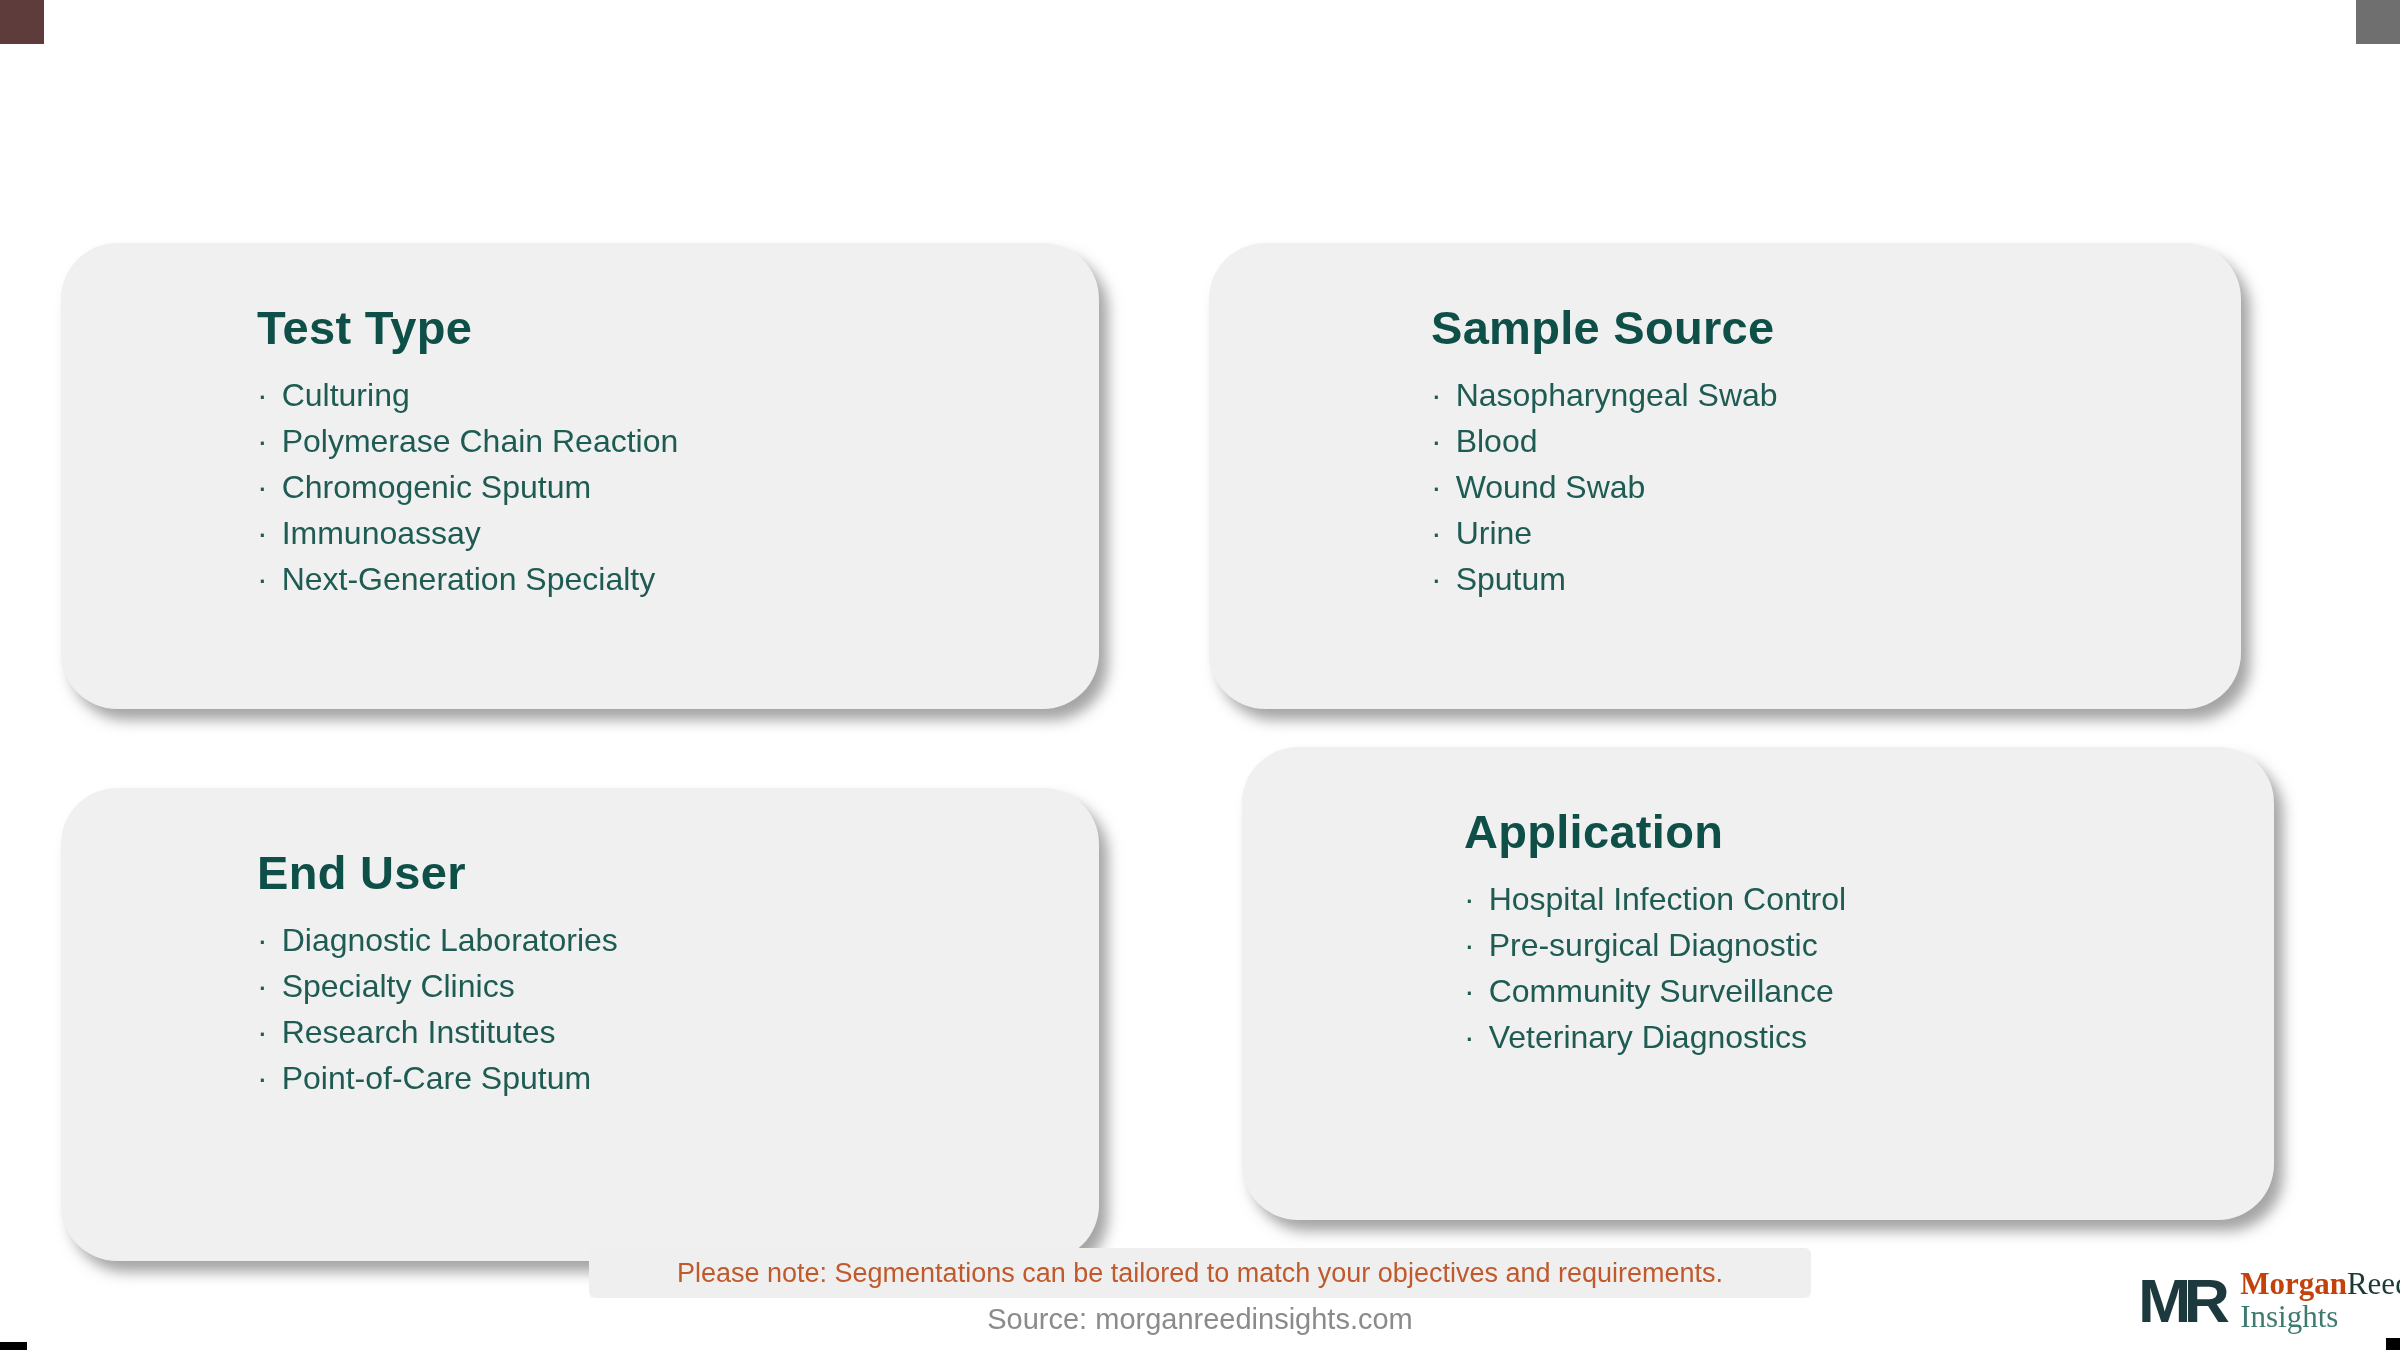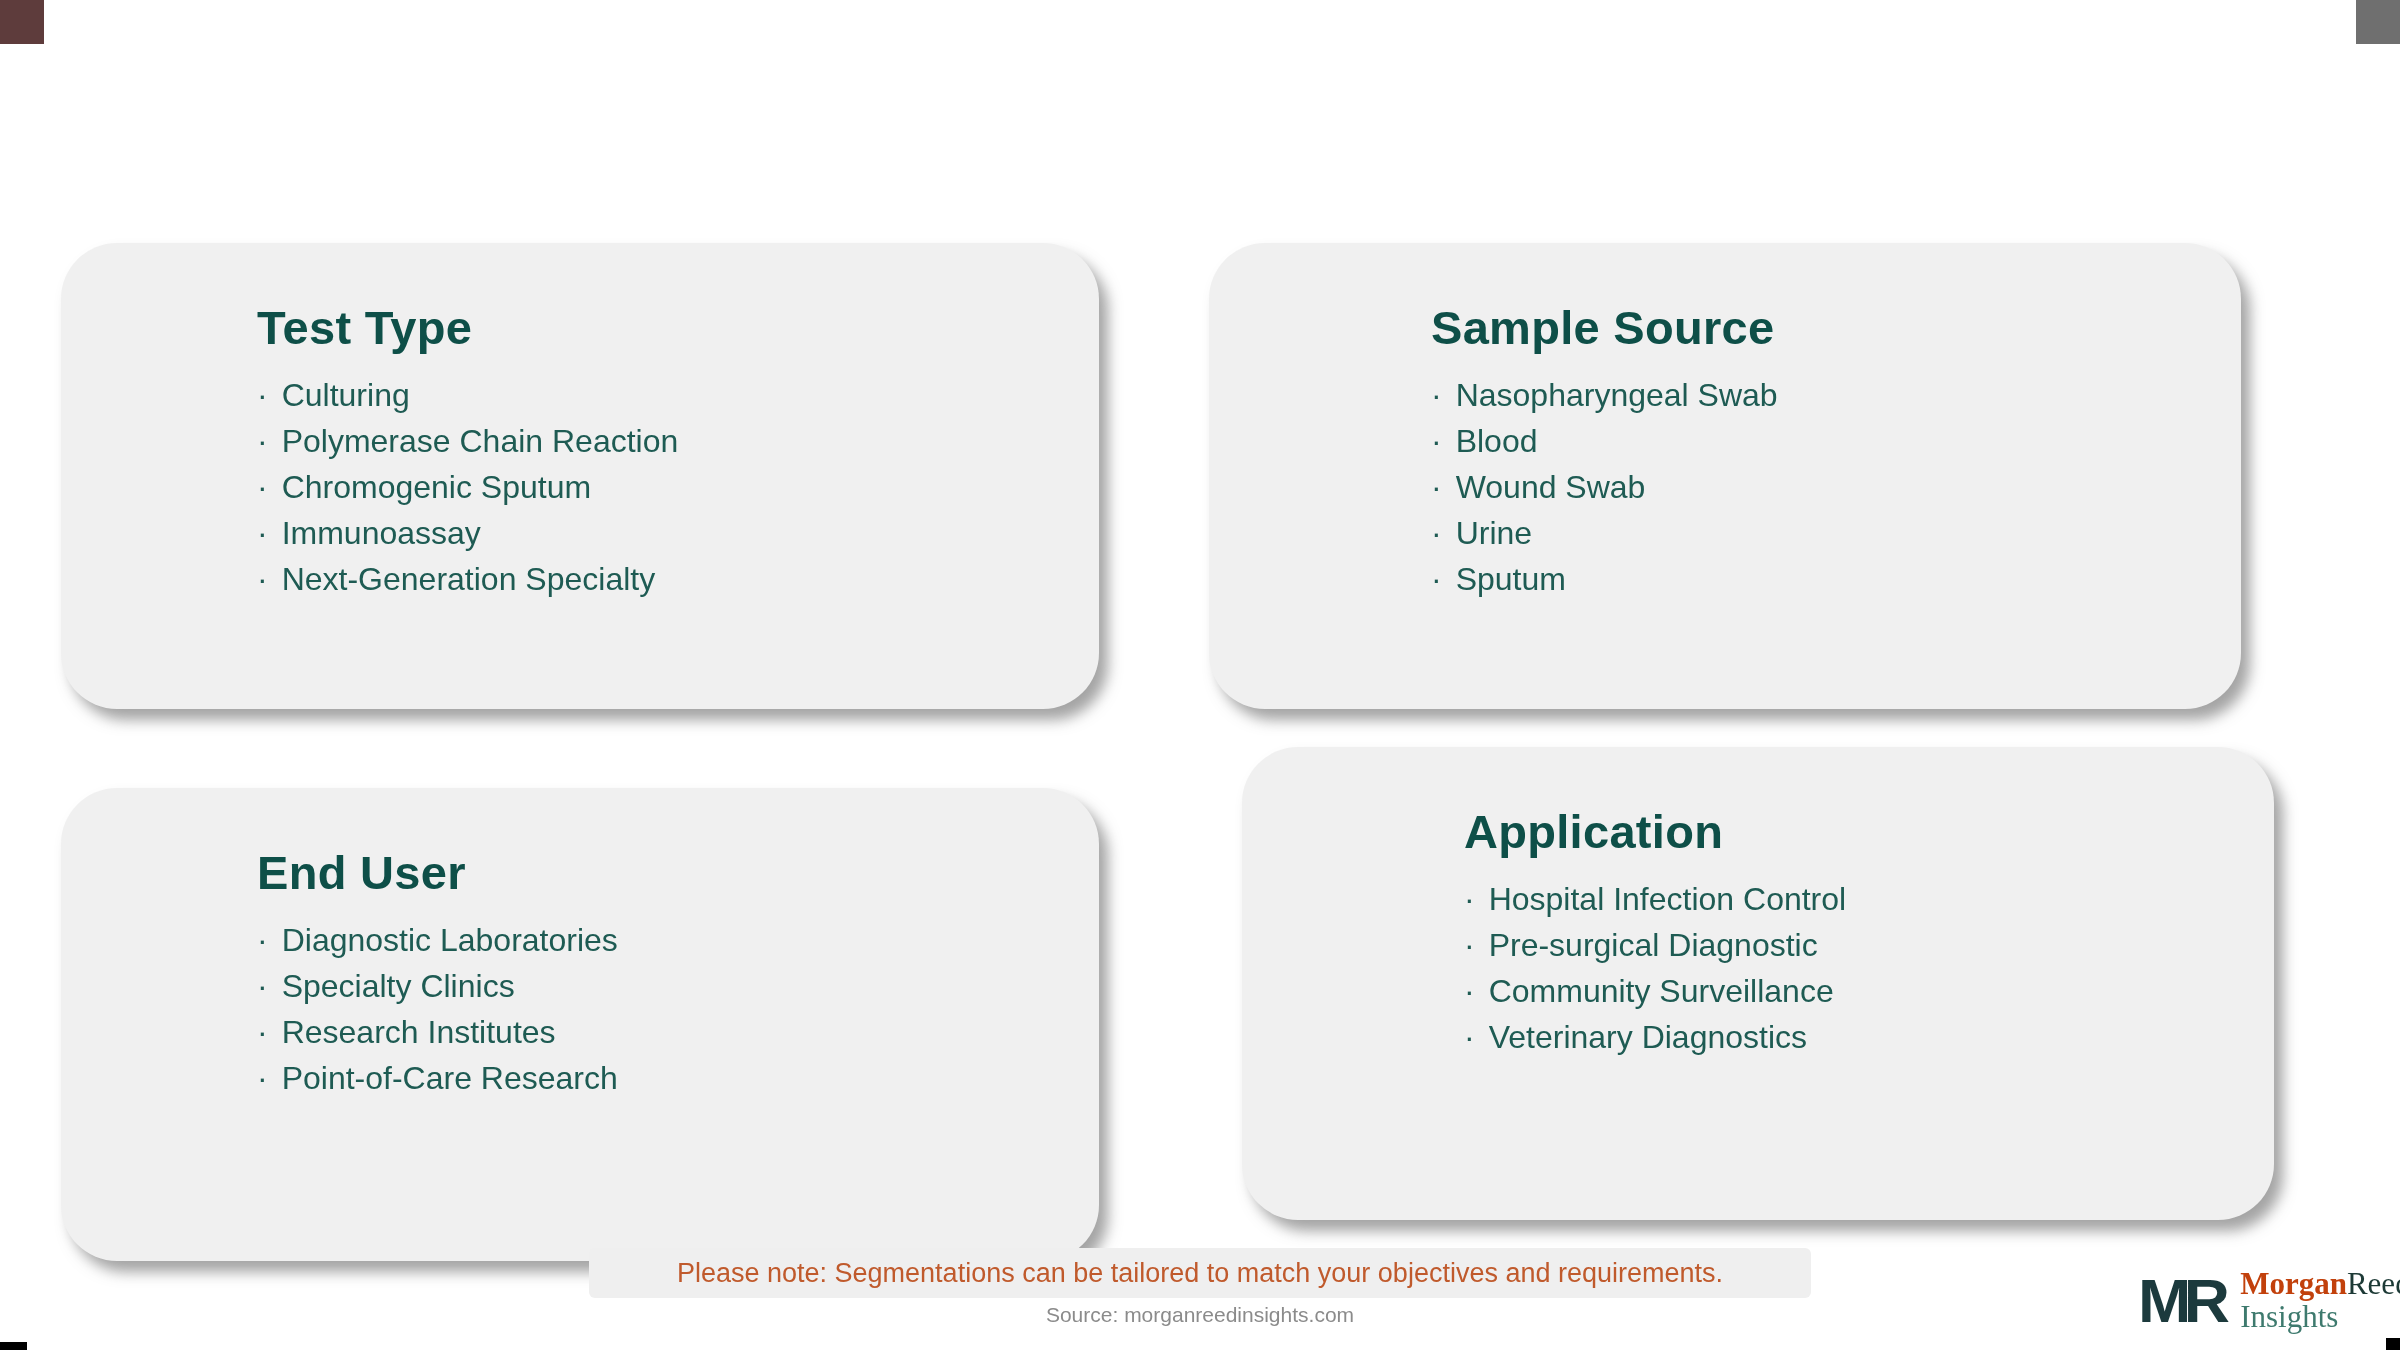--- a/index.html
+++ b/index.html
@@ -87,21 +87,21 @@
     line-height: 50px;
     font-size: 27px;
     color: #c05a2c;
   }
 
   .source-line {
     position: absolute;
     left: 0; top: 1303px;
     width: 2400px;
     text-align: center;
-    font-size: 21px;
+    font-size: 29px;
     color: #8b8b8b;
   }
 
   
   .logo {
     position: absolute;
     left: 2138px; top: 1268px;
     display: flex;
     align-items: center;
   }
@@ -200,21 +200,21 @@
       <li>
           <span class="dot">·</span>
           <span>Specialty Clinics</span>
         </li>
       <li>
           <span class="dot">·</span>
           <span>Research Institutes</span>
         </li>
       <li>
           <span class="dot">·</span>
-          <span>Point-of-Care Research</span>
+          <span>Point-of-Care Sputum</span>
         </li>
     </ul>
   </div>
 
   <div class="card pos-br">
     <h2 class="card-title">Application</h2>
     <ul class="card-list">
       <li>
           <span class="dot">·</span>
           <span>Hospital Infection Control</span>

